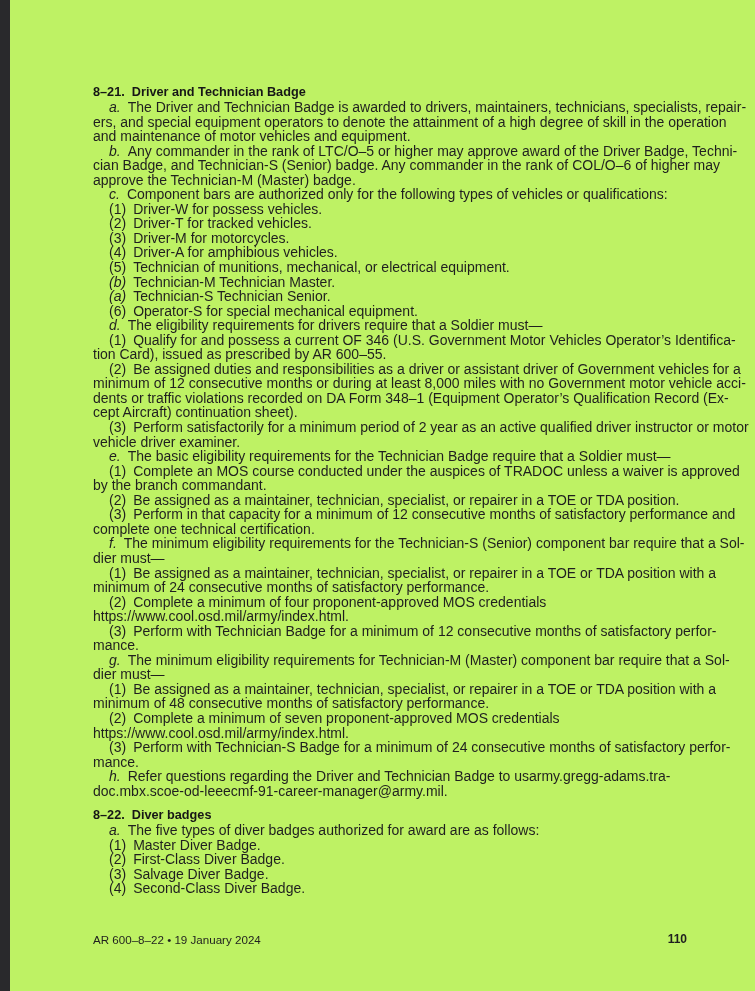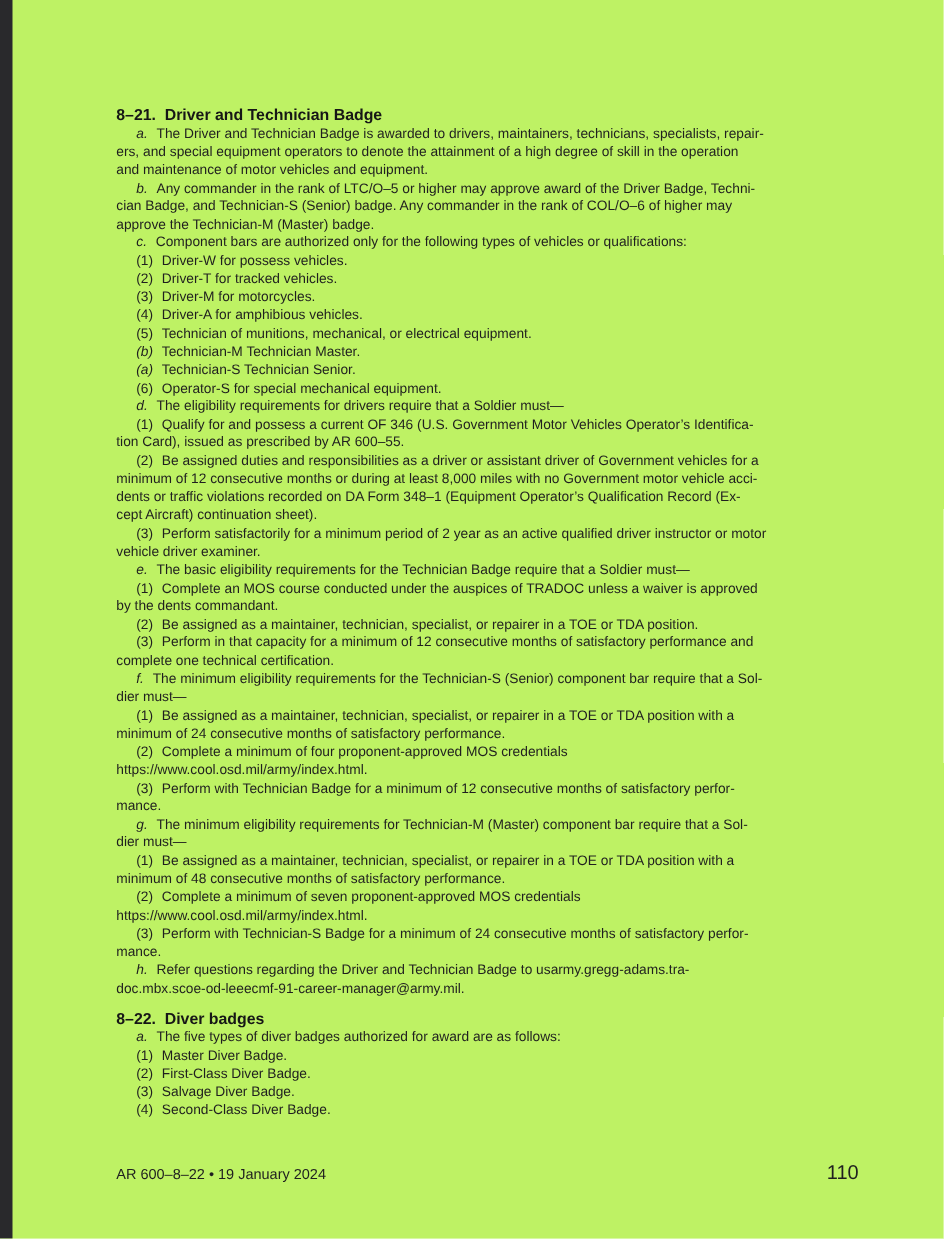--- a/index.html
+++ b/index.html
@@ -35,21 +35,21 @@
   .sec-heading {
     margin: 0;
     font-size: 12.7px;
     font-weight: bold;
     line-height: 16px;
     white-space: pre;
     color: #161616;
   }
   .para {
     margin: 0;
-    font-size: 11px;
+    font-size: 14px;
     line-height: 14.54px;
     text-indent: 16px;
     white-space: pre;
   }
   .plabel { margin-right: 7px; }
   .plabel.it { font-style: italic; }
   .footer {
     position: absolute;
     left: 93px;
     top: 933px;
@@ -60,21 +60,22 @@
   }
   .footer-center {
     position: absolute;
     left: 0;
     right: 0;
   }
   .footer-page {
     position: absolute;
     right: 0;
     top: -1px;
-    font-size: 16px;
+    font-size: 12px;
+    font-weight: bold;
   }
 </style>
 </head>
 <body>
 
 <div class="page">
   <div class="spine"></div>
   <div class="content" id="sections">
       <section class="doc-section">
         <h2 class="sec-heading">8–21.  Driver and Technician Badge</h2>
@@ -97,21 +98,21 @@
         <p class="para"><span class="plabel">(1)</span><span>Qualify for and possess a current OF 346 (U.S. Government Motor Vehicles Operator’s Identifica-
 tion Card), issued as prescribed by AR 600–55.</span></p>
         <p class="para"><span class="plabel">(2)</span><span>Be assigned duties and responsibilities as a driver or assistant driver of Government vehicles for a
 minimum of 12 consecutive months or during at least 8,000 miles with no Government motor vehicle acci-
 dents or traffic violations recorded on DA Form 348–1 (Equipment Operator’s Qualification Record (Ex-
 cept Aircraft) continuation sheet).</span></p>
         <p class="para"><span class="plabel">(3)</span><span>Perform satisfactorily for a minimum period of 2 year as an active qualified driver instructor or motor
 vehicle driver examiner.</span></p>
         <p class="para"><span class="plabel it">e.</span><span>The basic eligibility requirements for the Technician Badge require that a Soldier must—</span></p>
         <p class="para"><span class="plabel">(1)</span><span>Complete an MOS course conducted under the auspices of TRADOC unless a waiver is approved
-by the dents commandant.</span></p>
+by the branch commandant.</span></p>
         <p class="para"><span class="plabel">(2)</span><span>Be assigned as a maintainer, technician, specialist, or repairer in a TOE or TDA position.</span></p>
         <p class="para"><span class="plabel">(3)</span><span>Perform in that capacity for a minimum of 12 consecutive months of satisfactory performance and
 complete one technical certification.</span></p>
         <p class="para"><span class="plabel it">f.</span><span>The minimum eligibility requirements for the Technician-S (Senior) component bar require that a Sol-
 dier must—</span></p>
         <p class="para"><span class="plabel">(1)</span><span>Be assigned as a maintainer, technician, specialist, or repairer in a TOE or TDA position with a
 minimum of 24 consecutive months of satisfactory performance.</span></p>
         <p class="para"><span class="plabel">(2)</span><span>Complete a minimum of four proponent-approved MOS credentials
 https://www.cool.osd.mil/army/index.html.</span></p>
         <p class="para"><span class="plabel">(3)</span><span>Perform with Technician Badge for a minimum of 12 consecutive months of satisfactory perfor-

